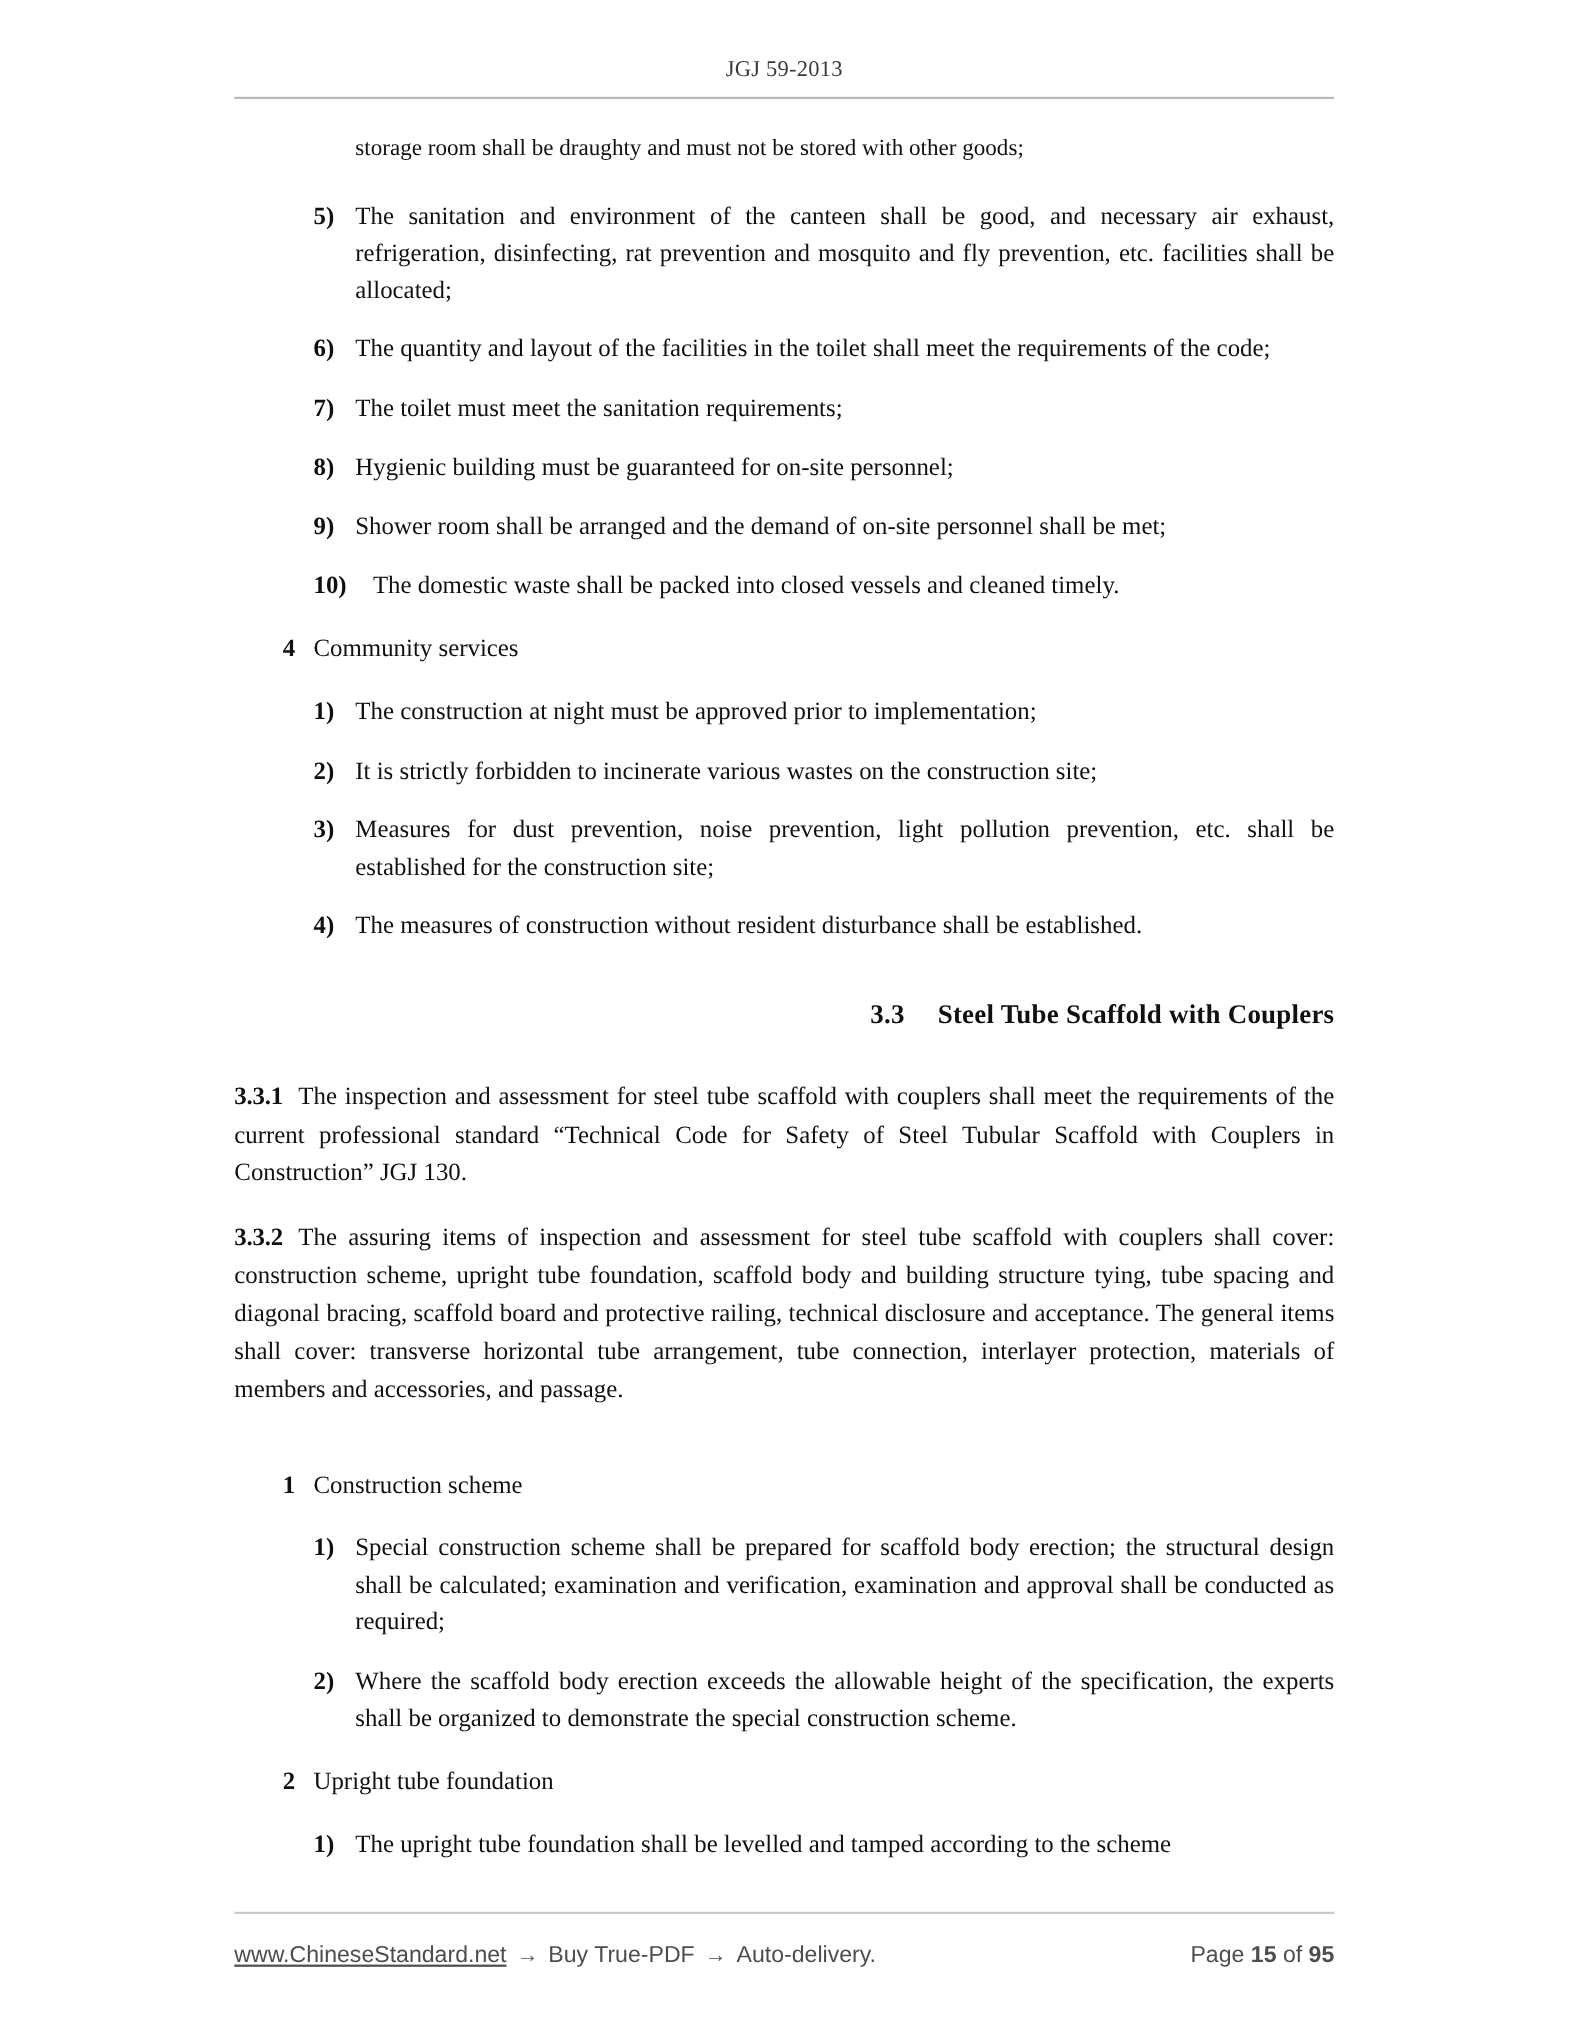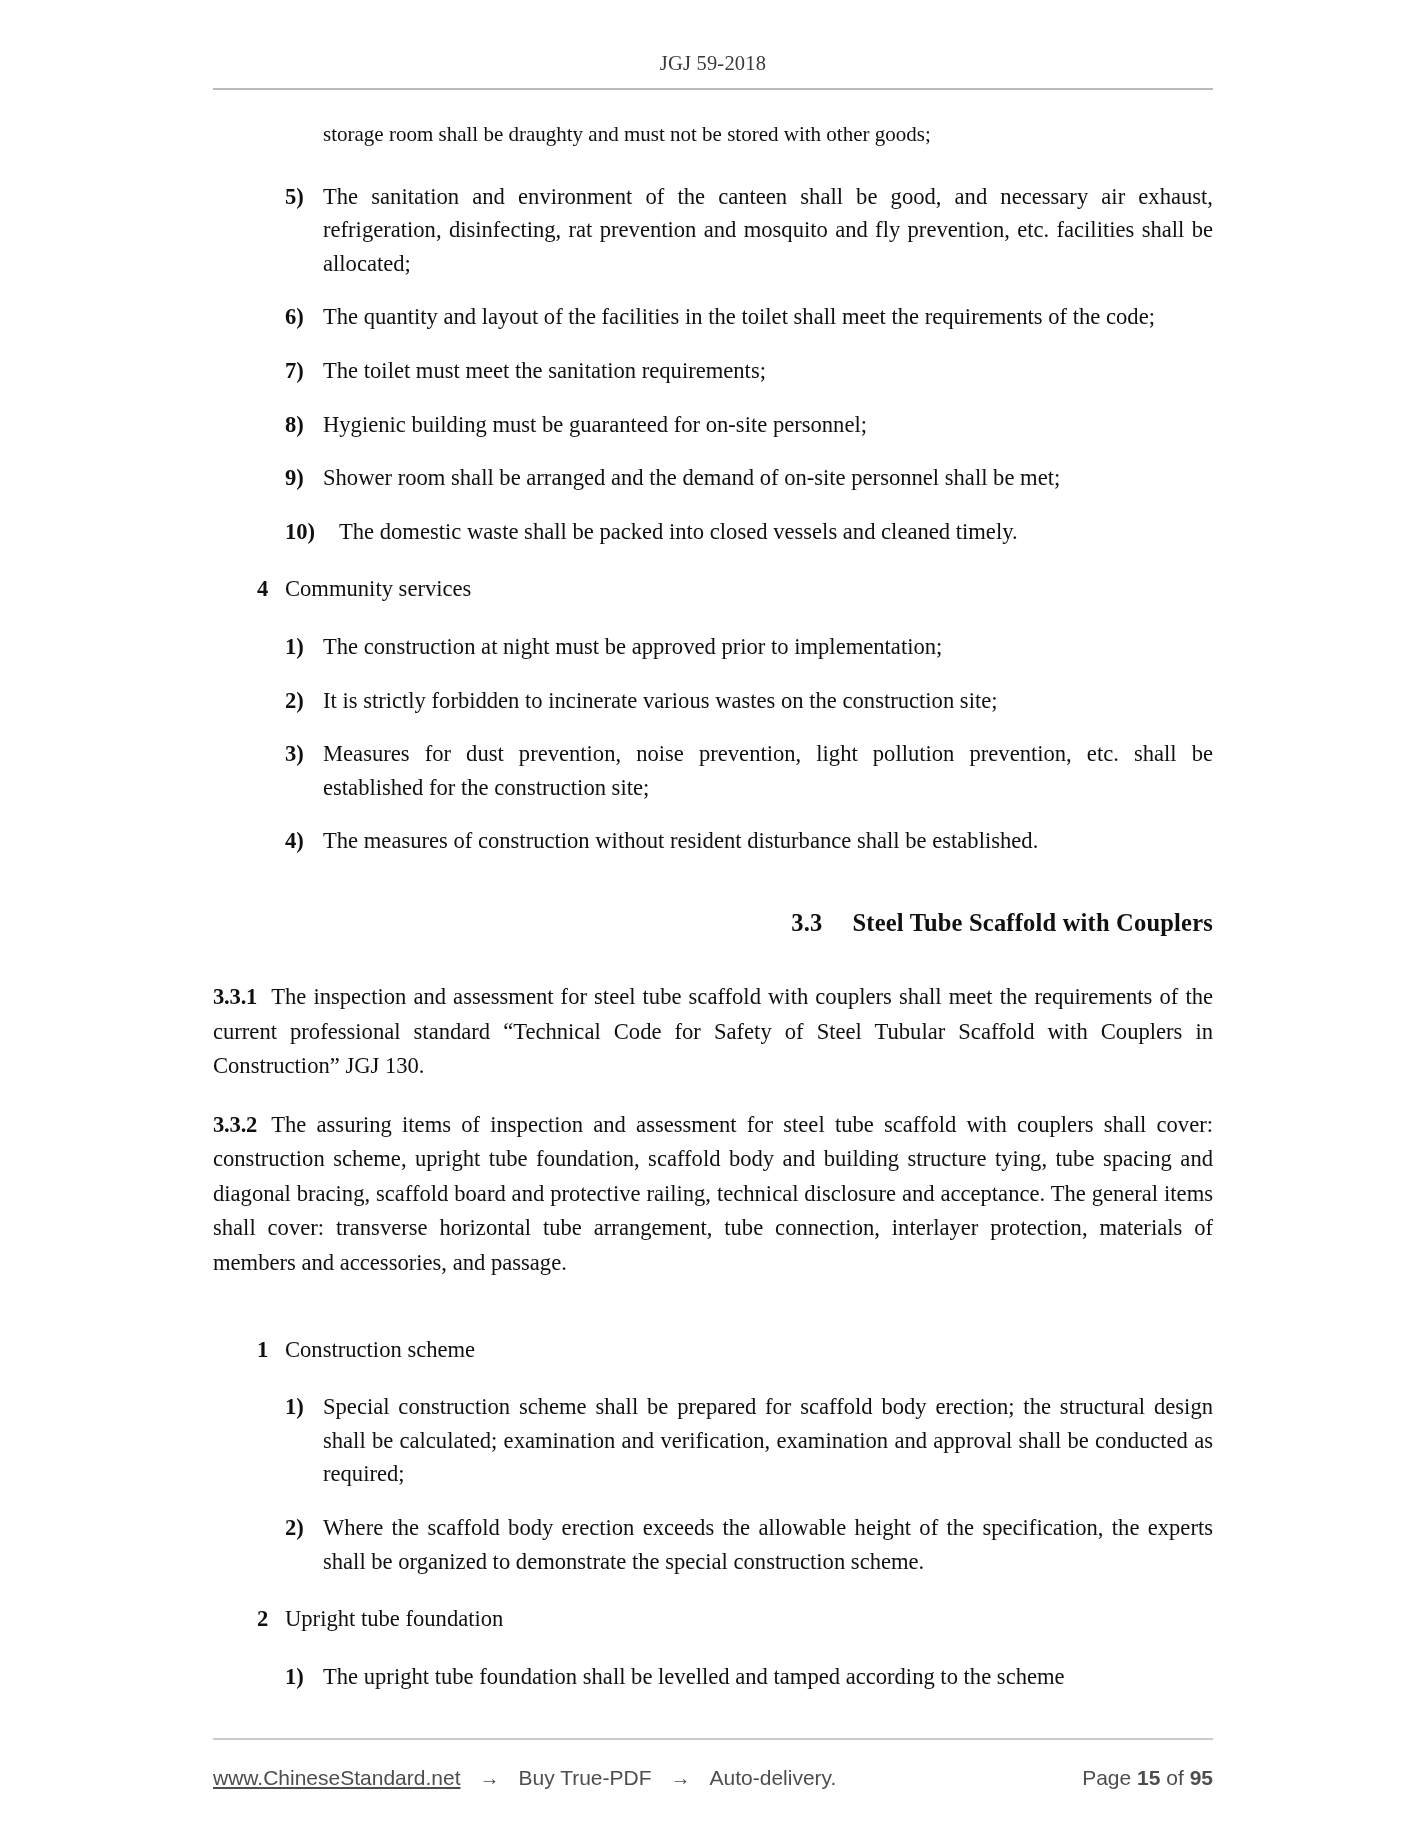--- a/index.html
+++ b/index.html
@@ -133,32 +133,32 @@
     left: 213px;
     width: 1000px;
     height: 40px;
     display: flex;
     align-items: center;
     justify-content: space-between;
     font-family: "Liberation Sans", "DejaVu Sans", sans-serif;
     font-size: 21px;
     color: #4d4d4d;
   }
-  .footer-left { display: flex; align-items: baseline; gap: 19px; white-space: nowrap; }
+  .footer-left { display: flex; align-items: baseline; gap: 9px; white-space: nowrap; }
   .footer-link { text-decoration: underline; color: #4d4d4d; }
   .arrow { font-size: 20px; }
   .footer-right { white-space: nowrap; }
   .footer-right b { font-weight: bold; }
 </style>
 </head>
 <body>
 
 <div class="page">
 
-  <div class="running-head">JGJ 59-2018</div>
+  <div class="running-head">JGJ 59-2013</div>
   <div class="header-rule"></div>
 
   <div class="content">
 
     <div class="blk lvl-cont">storage room shall be draughty and must not be stored with other goods;</div>
 
     <div class="sp-28"></div>
 
     <div class="row lvl-sub">
       <span class="marker">5)</span>

